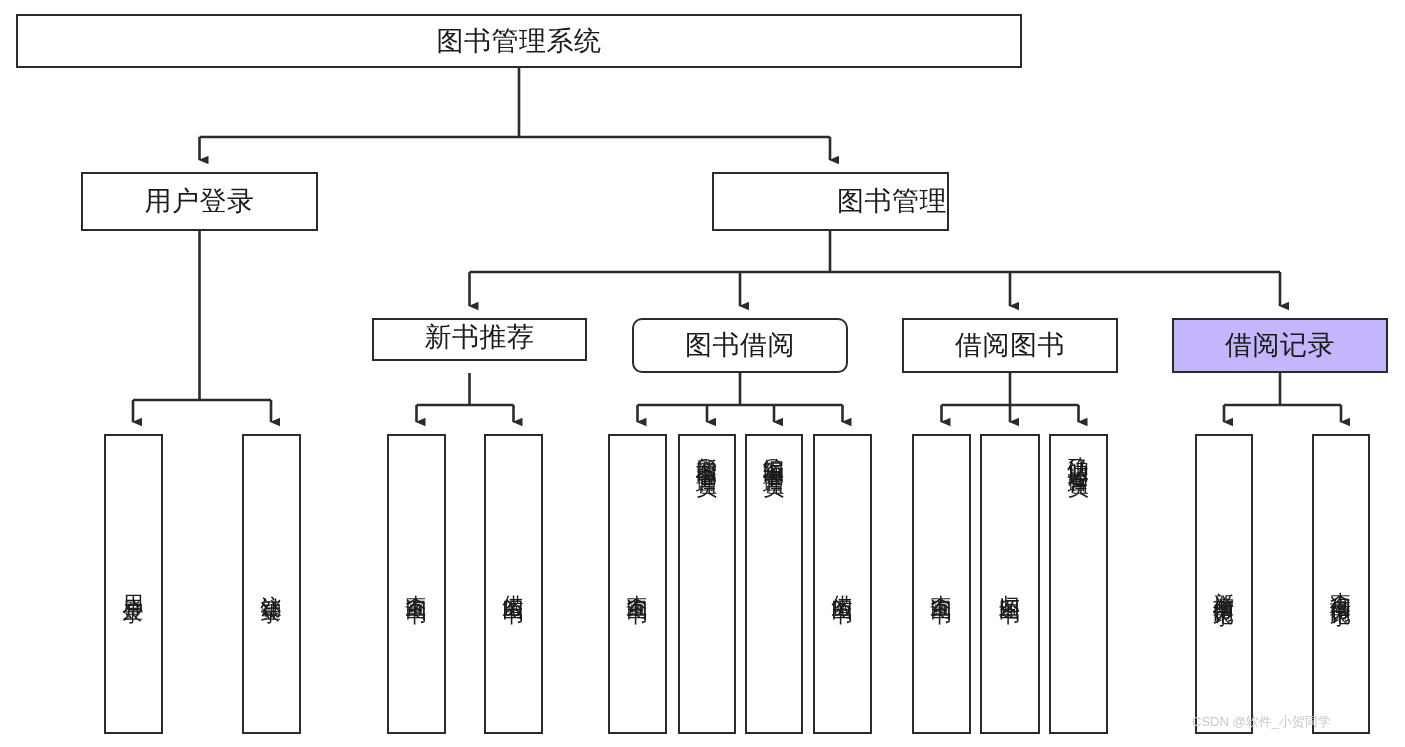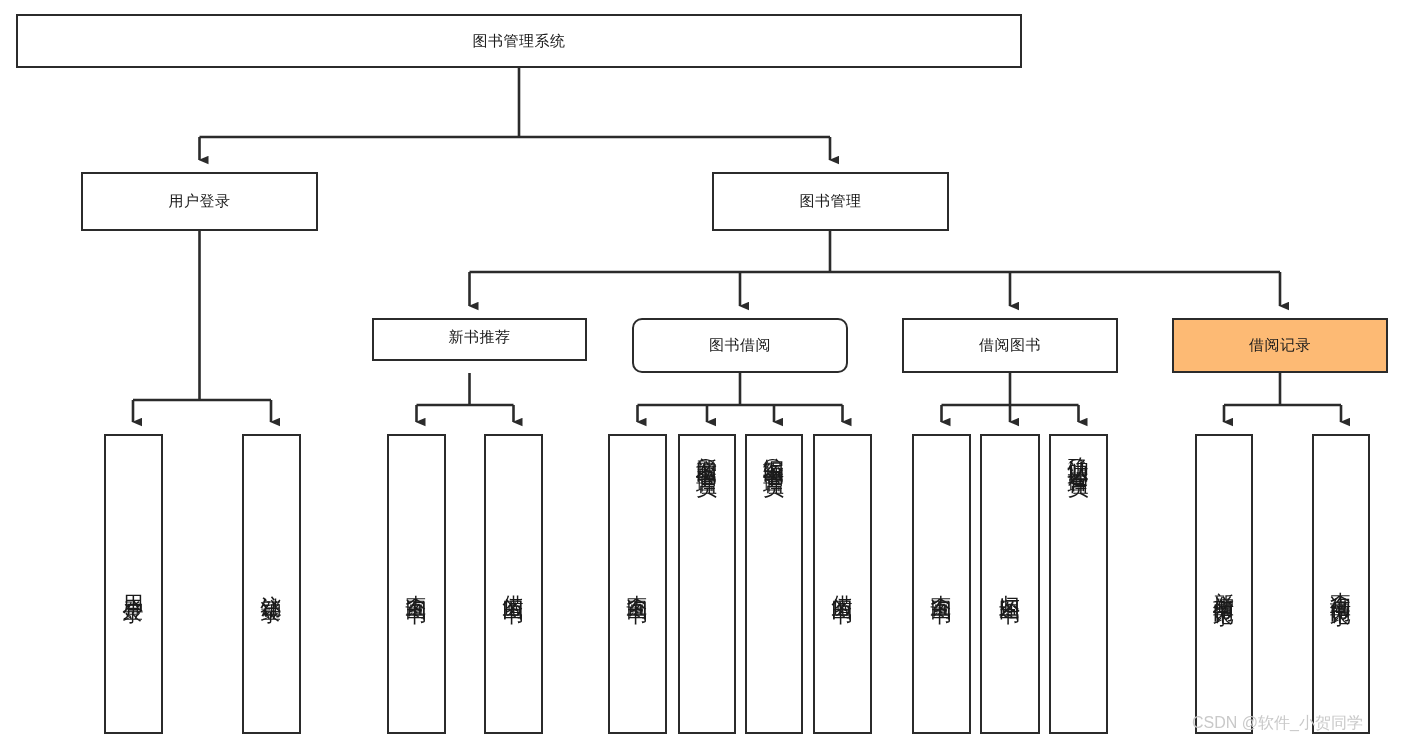--- a/index.html
+++ b/index.html
@@ -36,21 +36,21 @@
     overflow: hidden;
   }
   .node-label {
     color: #1a1a1a;
     line-height: 1.12;
     white-space: nowrap;
     text-align: center;
     letter-spacing: 0.5px;
   }
   .node-horizontal .node-label {
-    font-size: 15px;
+    font-size: 27px;
   }
   .node-vertical {
     align-items: flex-start;
     justify-content: center;
     padding-top: 4px;
   }
   .node-vertical .node-label {
     writing-mode: vertical-rl;
     text-orientation: upright;
     font-size: 21px;
@@ -58,21 +58,21 @@
     line-height: 1;
   }
   .node-vertical.centered {
     align-items: center;
     padding-top: 0;
   }
   .watermark {
     position: absolute;
     left: 1192px;
     top: 713px;
-    font-size: 16px;
+    font-size: 13px;
     color: #c9c9c9;
     white-space: nowrap;
     font-family: "Liberation Sans", "DejaVu Sans", sans-serif;
   }
 </style>
 </head>
 <body>
 
 <div id="diagram-root">
 
@@ -141,33 +141,33 @@
     </g>
   </svg>
 
   <div id="nodes-layer">
       <div class="node-box node-horizontal" style="left: 16px; top: 14px; width: 1006px; height: 54px; border-color: rgb(43, 43, 43); background: rgb(255, 255, 255);">
         <span class="node-label" style="color: rgb(26, 26, 26);">图书管理系统</span>
       </div>
       <div class="node-box node-horizontal" style="left: 81px; top: 172px; width: 237px; height: 59px; border-color: rgb(43, 43, 43); background: rgb(255, 255, 255);">
         <span class="node-label" style="color: rgb(26, 26, 26);">用户登录</span>
       </div>
-      <div class="node-box node-horizontal" style="left: 712px; top: 172px; width: 237px; height: 59px; border-color: rgb(43, 43, 43); background: rgb(255, 255, 255);">
+      <div class="node-box node-horizontal" style="left: 712px; top: 172px; width: 237px; height: 59px; border-color: rgb(43, 43, 43); background: rgb(255, 255, 255); justify-content: flex-end;">
         <span class="node-label" style="color: rgb(26, 26, 26);">图书管理</span>
       </div>
       <div class="node-box node-horizontal" style="left: 372px; top: 318px; width: 215px; height: 43px; border-color: rgb(43, 43, 43); background: rgb(255, 255, 255); font-family: Liberation Mono, monospace;">
         <span class="node-label" style="color: rgb(26, 26, 26);">新书推荐</span>
       </div>
       <div class="node-box node-horizontal" style="left: 632px; top: 318px; width: 216px; height: 55px; border-color: rgb(43, 43, 43); background: rgb(255, 255, 255); border-radius: 10px;">
         <span class="node-label" style="color: rgb(26, 26, 26);">图书借阅</span>
       </div>
       <div class="node-box node-horizontal" style="left: 902px; top: 318px; width: 216px; height: 55px; border-color: rgb(43, 43, 43); background: rgb(255, 255, 255);">
         <span class="node-label" style="color: rgb(26, 26, 26);">借阅图书</span>
       </div>
-      <div class="node-box node-horizontal" style="left: 1172px; top: 318px; width: 216px; height: 55px; border-color: rgb(43, 43, 43); background: #fdba74;">
+      <div class="node-box node-horizontal" style="left: 1172px; top: 318px; width: 216px; height: 55px; border-color: rgb(43, 43, 43); background: #c4b5fd;">
         <span class="node-label" style="color: rgb(26, 26, 26);">借阅记录</span>
       </div>
       <div class="node-box node-vertical centered" style="left: 104px; top: 434px; width: 59px; height: 300px; border-color: rgb(43, 43, 43); background: rgb(255, 255, 255);">
         <span class="node-label" style="color: rgb(26, 26, 26);">用户登录</span>
       </div>
       <div class="node-box node-vertical centered" style="left: 242px; top: 434px; width: 59px; height: 300px; border-color: rgb(43, 43, 43); background: rgb(255, 255, 255);">
         <span class="node-label" style="color: rgb(26, 26, 26);">注销登录</span>
       </div>
       <div class="node-box node-vertical centered" style="left: 387px; top: 434px; width: 59px; height: 300px; border-color: rgb(43, 43, 43); background: rgb(255, 255, 255);">
         <span class="node-label" style="color: rgb(26, 26, 26);">查询图书</span>

